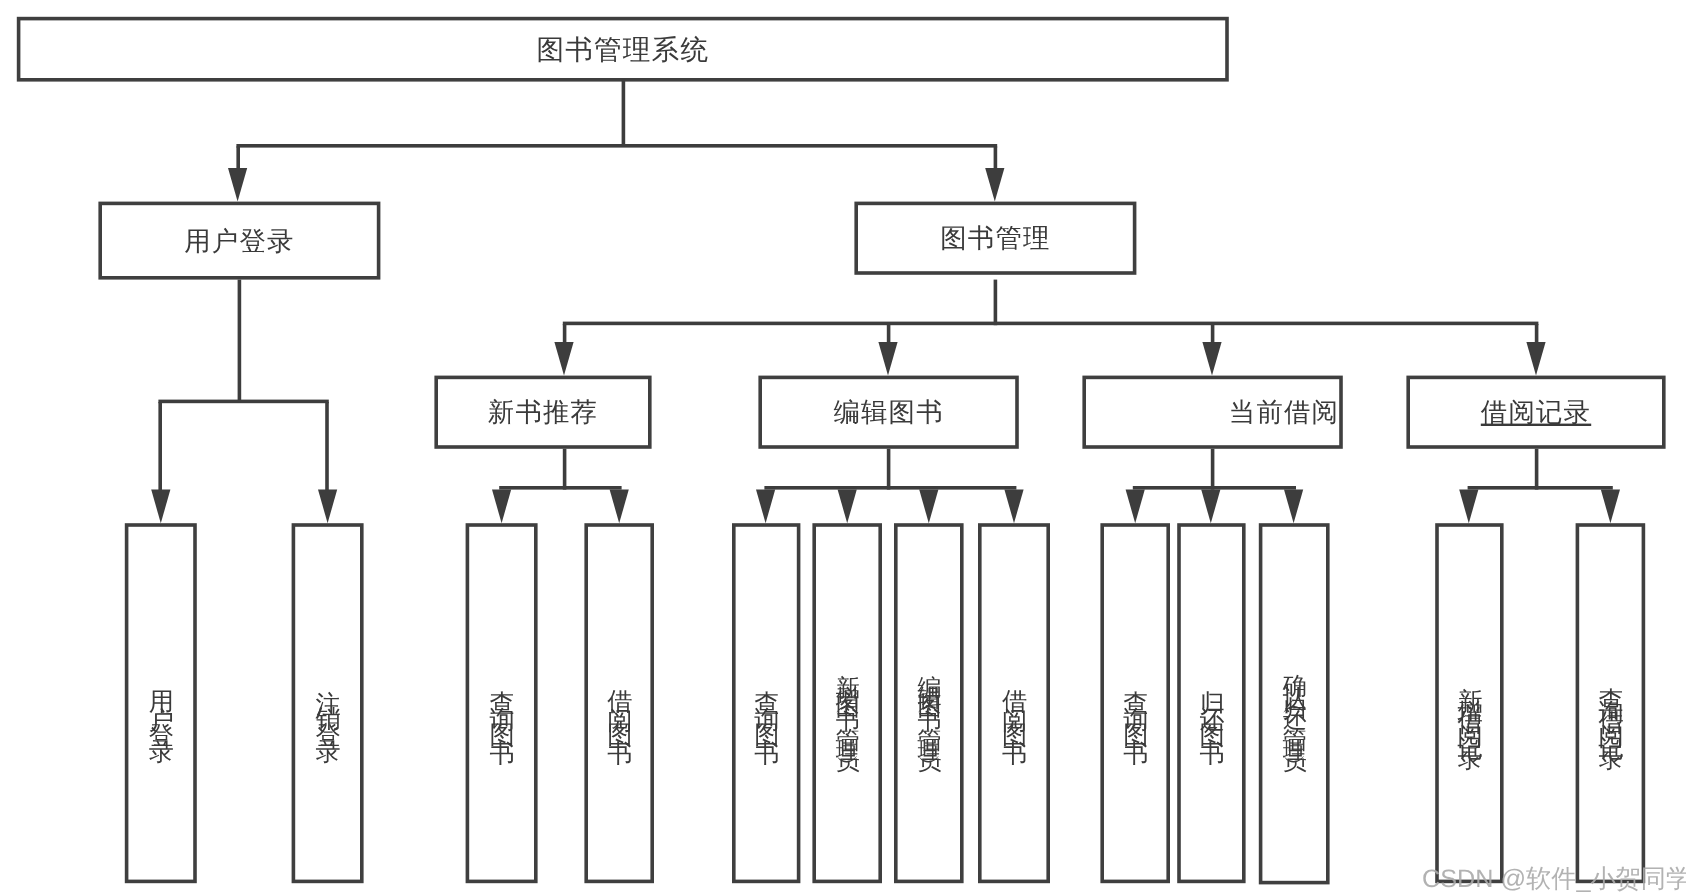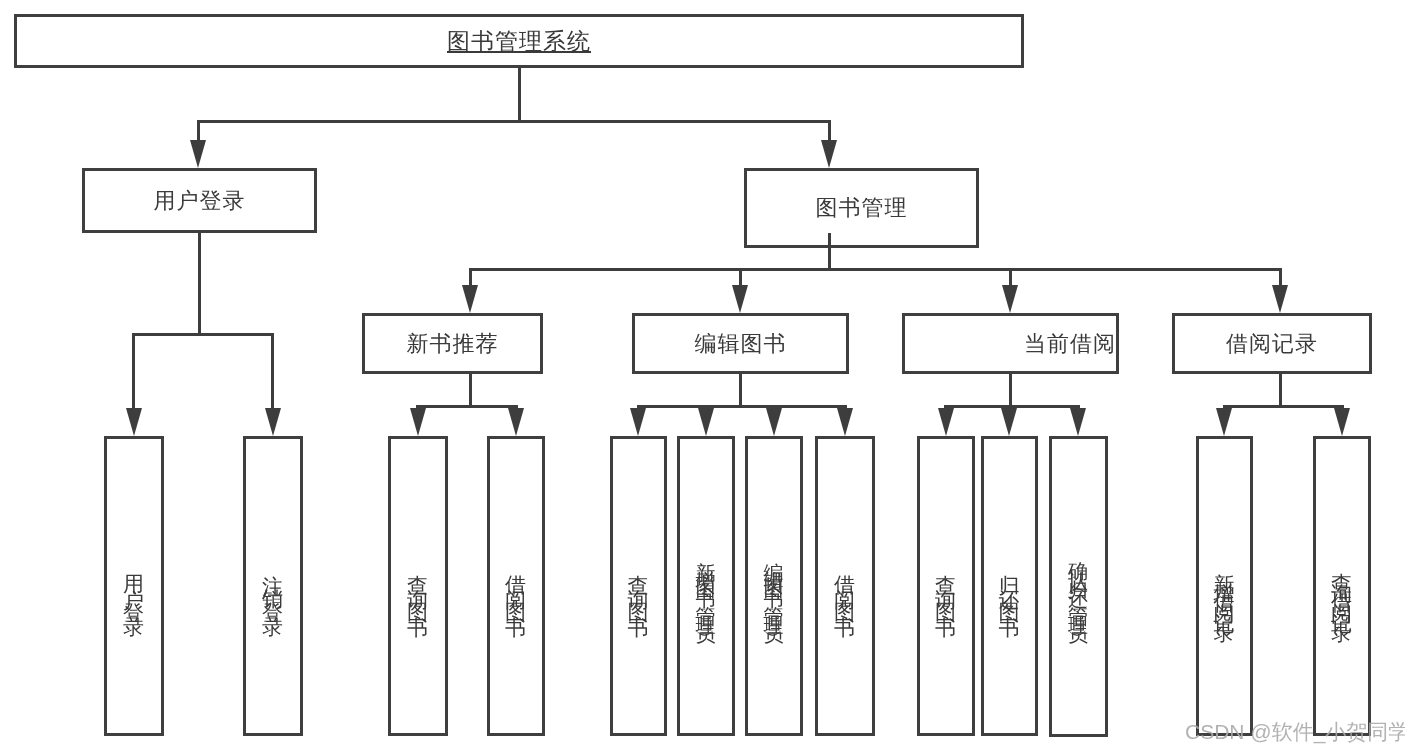--- a/index.html
+++ b/index.html
@@ -12,21 +12,21 @@
     overflow:hidden;
   }
   .box{
     position:absolute;
     background:#ffffff;
     border:3px solid #3f3f3f;
     box-sizing:border-box;
     display:flex;align-items:center;justify-content:center;
   }
   .hbox span{font-size:22px;letter-spacing:1px;white-space:nowrap;}
-  .title span{font-size:23px;text-decoration:underline;}
+  .title span{font-size:23px;}
   .vbox span{
     writing-mode:vertical-lr;
     text-orientation:mixed;
     font-size:21px;
     letter-spacing:14px;
     line-height:1;
     white-space:nowrap;
   }
   .vbox span.mid{letter-spacing:10px;}
   .vbox span.dense{letter-spacing:9px;font-size:20px;}
@@ -52,37 +52,37 @@
 <div id="canvas">
 
   <div class="box hbox title" style="left:14px;top:14px;width:1010px;height:54px;">
     <span>图书管理系统</span>
   </div>
 
   <div class="box hbox" style="left:82px;top:168px;width:235px;height:65px;">
     <span>用户登录</span>
   </div>
 
-  <div class="box hbox" style="left:744px;top:168px;width:235px;height:80px;">
+  <div class="box hbox" style="left:712px;top:168px;width:235px;height:61px;">
     <span>图书管理</span>
   </div>
 
   <div class="box hbox" style="left:362px;top:313px;width:181px;height:61px;">
     <span>新书推荐</span>
   </div>
 
   <div class="box hbox" style="left:632px;top:313px;width:217px;height:61px;">
     <span>编辑图书</span>
   </div>
 
   <div class="box hbox" style="left:902px;top:313px;width:217px;height:61px;justify-content:flex-end;">
     <span>当前借阅</span>
   </div>
 
-  <div class="box hbox" style="left:1172px;top:313px;width:200px;height:61px;">
+  <div class="box hbox" style="left:1172px;top:313px;width:216px;height:61px;text-decoration:underline;">
     <span>借阅记录</span>
   </div>
 
   <div class="box vbox" style="left:104px;top:436px;width:60px;height:300px;">
     <span>用户登录</span>
   </div>
   <div class="box vbox" style="left:243px;top:436px;width:60px;height:300px;">
     <span>注销登录</span>
   </div>
 

